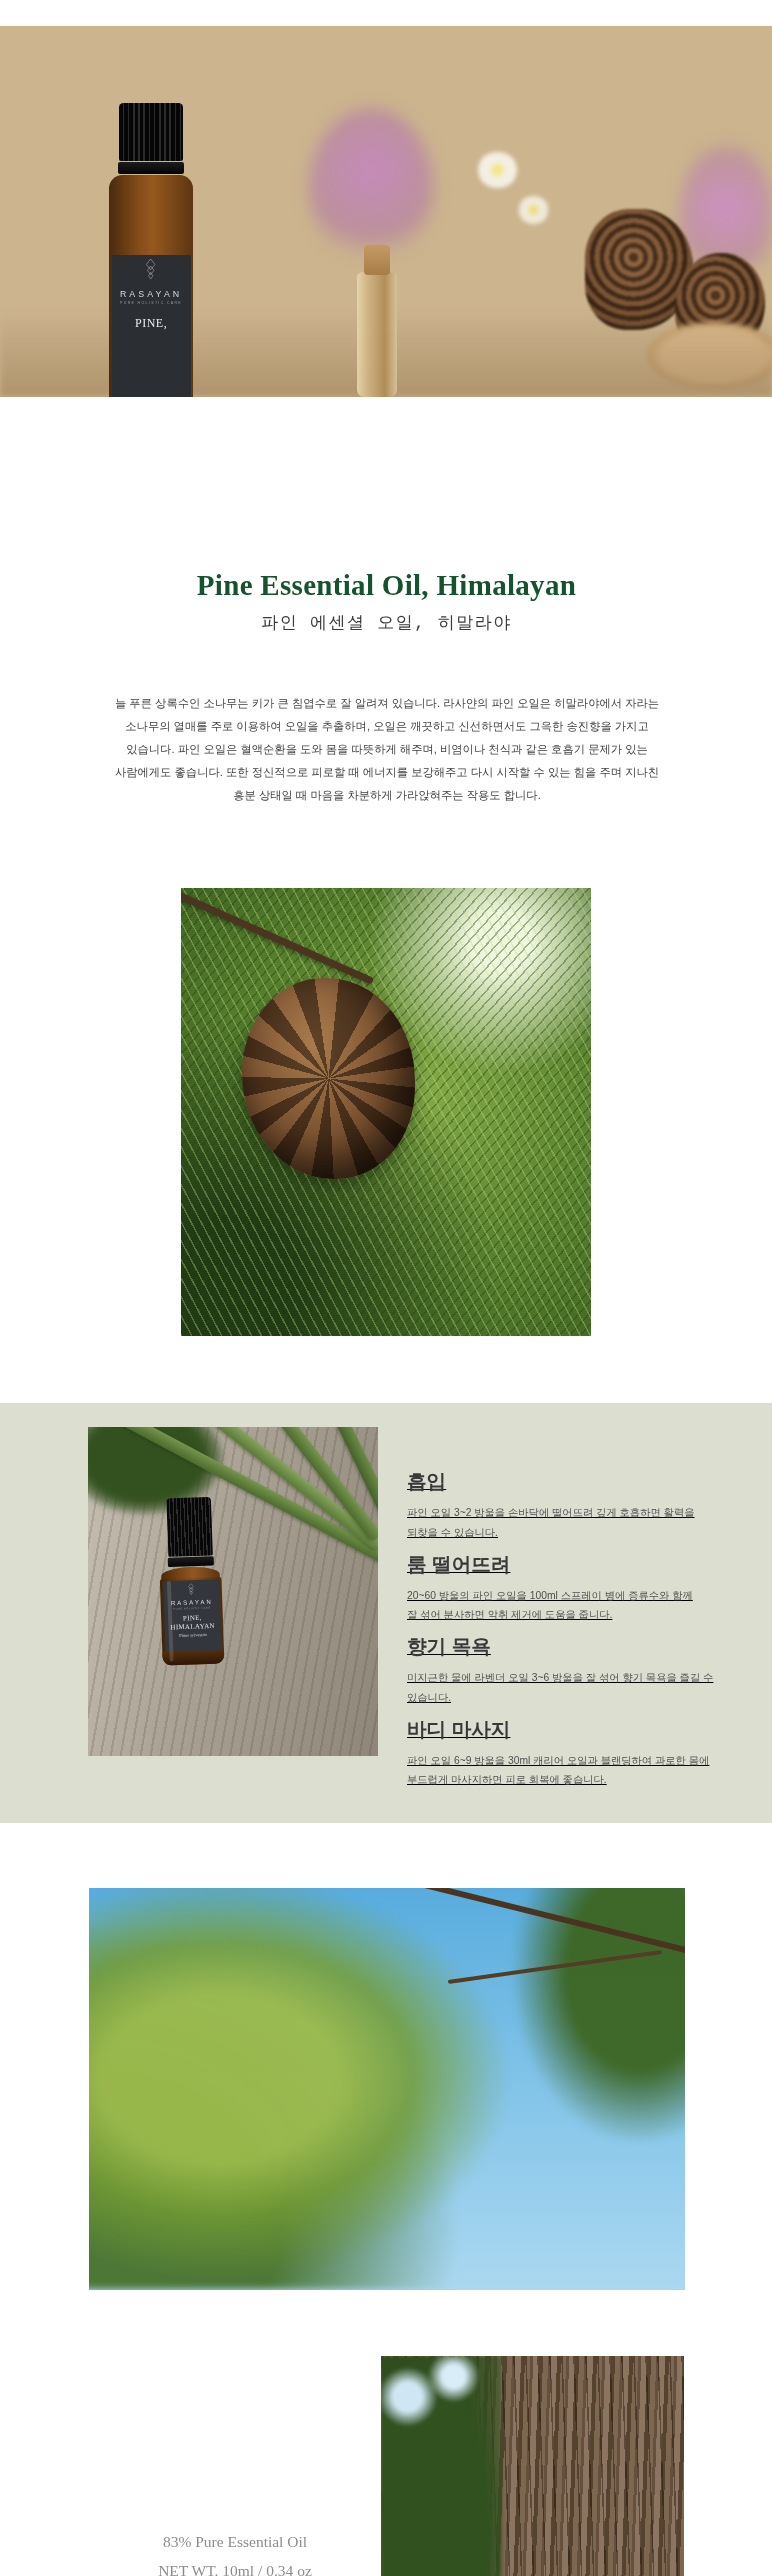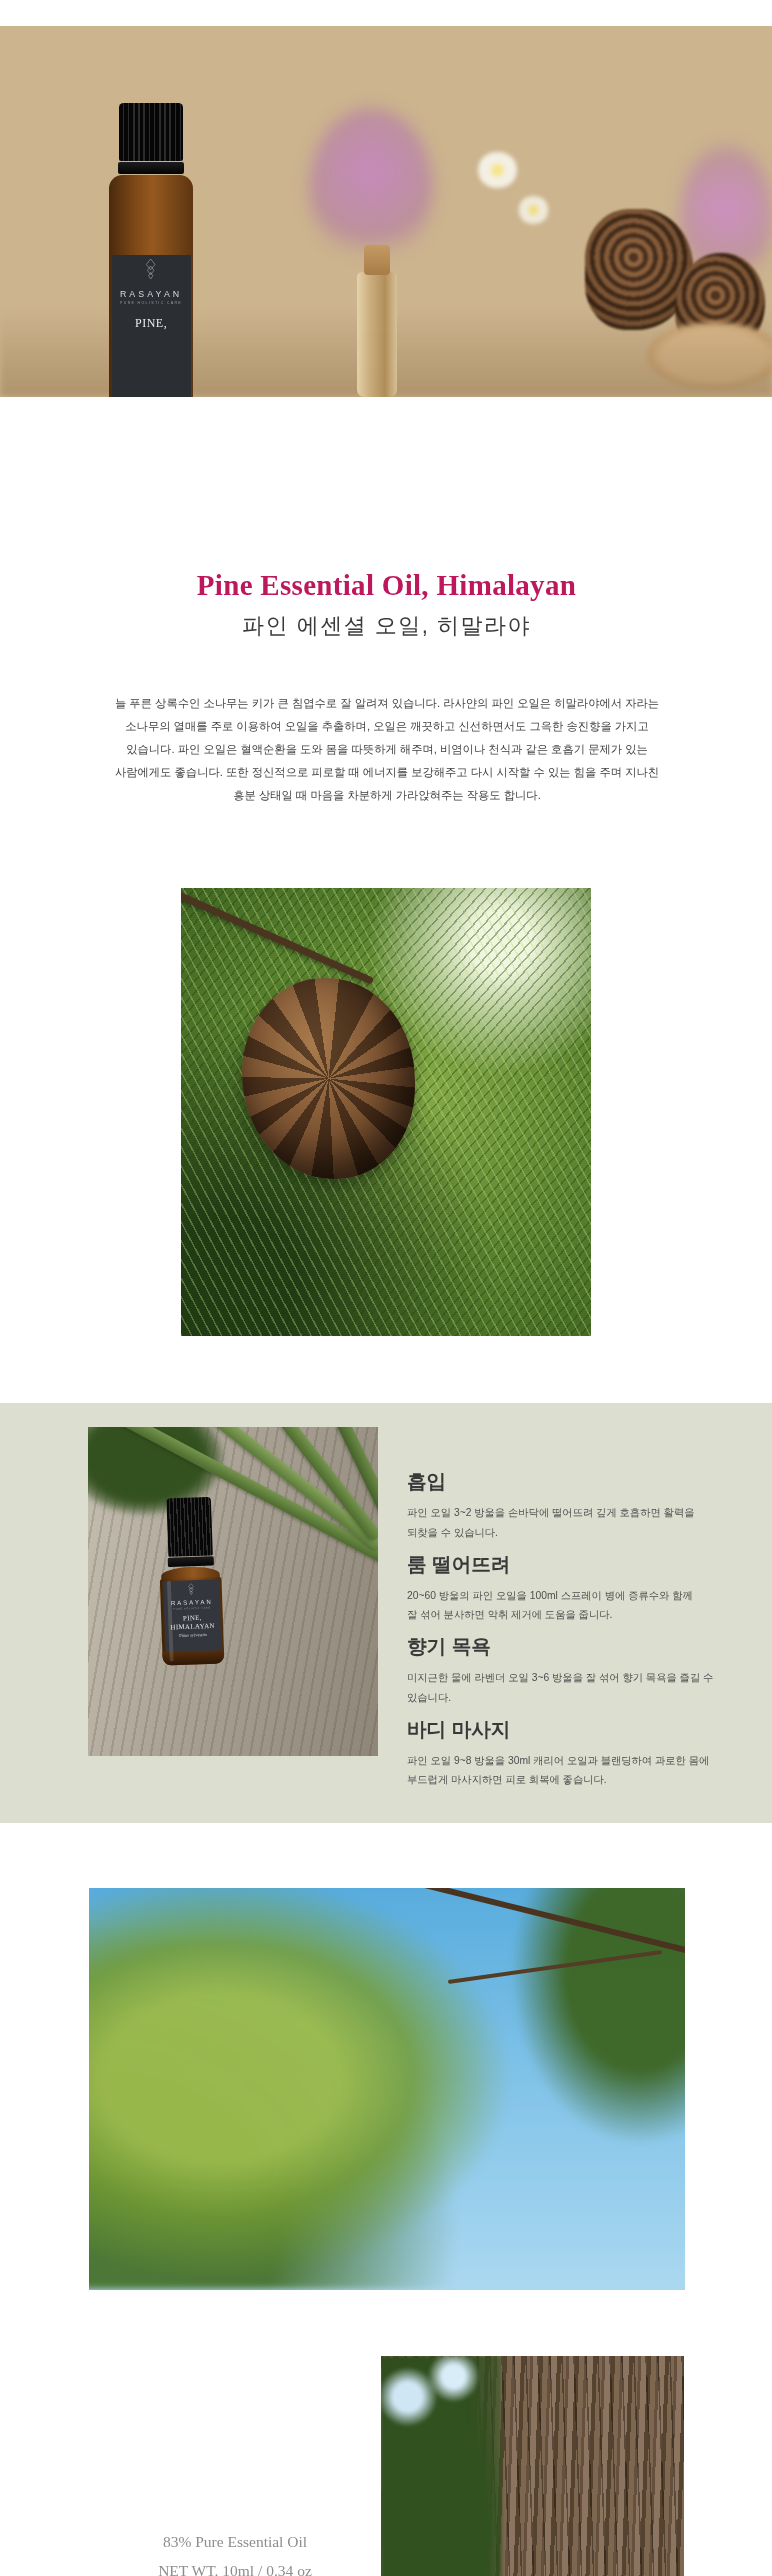--- a/index.html
+++ b/index.html
@@ -75,23 +75,23 @@
   .bh-label .lbl-brand{font-size:8.8px;letter-spacing:3.1px;margin-top:6.2px;}
   .bh-label .lbl-sub{font-size:3.6px;letter-spacing:1.3px;margin-top:2.1px;}
   .bh-label .lbl-name{font-size:12px;margin-top:13.4px;}
 
   
   .scale-leaves{transform:scale(0.78) rotate(-2deg);transform-origin:top left;}
 
   
   .title-wrap{top:569px;left:0;width:773px;text-align:center;}
   .title-en{margin:0;font-family:"Liberation Serif","DejaVu Serif",serif;font-weight:bold;
-      font-size:29px;letter-spacing:0.3px;color:#be185d;}
-  .title-ko{margin:9.3px 0 0 0;font-family:Liberation Sans, sans-serif;
-      font-size:22px;letter-spacing:1.5px;color:#3a3a3a;font-weight:normal;}
+      font-size:29px;letter-spacing:0.3px;color:#14532d;}
+  .title-ko{margin:9.3px 0 0 0;font-family:Liberation Mono, monospace;
+      font-size:17px;letter-spacing:1.5px;color:#3a3a3a;font-weight:normal;}
 
   
   .intro{top:692px;left:88px;width:598px;text-align:center;white-space:pre-line;
       font-size:11.3px;line-height:23px;color:#414141;}
 
   
   .photo-cone{top:888px;left:181px;width:410px;height:448px;}
   .cone-bg{background:
       radial-gradient(circle at 78% 12%, #eef6dd 0 6%, rgba(238,246,221,0) 26%),
       radial-gradient(circle at 12% 88%, #203a14 0 12%, rgba(32,58,20,0) 50%),
@@ -115,21 +115,21 @@
       linear-gradient(105deg,#c6c0b3 0%, #a9a194 45%, #8e8678 100%);}
   .blade{position:absolute;height:13.4px;border-radius:6.2px;
       background:linear-gradient(180deg,#76954e,#4c6b2e);box-shadow:0 1.5px 3.1px rgba(30,40,15,.35);}
   .bl1{left:-31px;top:46px;width:361px;transform:rotate(28deg);}
   .bl2{left:-20.6px;top:5.2px;width:350px;transform:rotate(38deg);background:linear-gradient(180deg,#86a35c,#5a7a38);}
   .bl3{left:31px;top:-20.6px;width:319px;transform:rotate(52deg);}
   .bl4{left:108px;top:-15.5px;width:289px;transform:rotate(64deg);background:linear-gradient(180deg,#6d8c46,#44612a);}
   .leafdark{position:absolute;left:-20.6px;top:-26px;width:155px;height:113px;border-radius:50%;
       background:radial-gradient(ellipse, #33511f 0 55%, rgba(51,81,31,0) 80%);filter:blur(3.1px);}
   .usage-col{position:absolute;left:407px;top:65px;width:330px;}
-  .usage-block{margin:0 0 8.2px 0;}
+  .usage-block{margin:0 0 8.2px 0;text-decoration:underline;}
   .usage-h{margin:0 0 8.2px 0;font-size:19.6px;font-weight:bold;color:#393939;}
   .usage-p{margin:0;font-size:10.3px;line-height:19.6px;color:#4e4e4e;white-space:pre-line;}
 
   
   .photo-trees{top:1888px;left:89px;width:596px;height:402px;}
   .trees-sky{background:linear-gradient(180deg,#58acdd 0%,#7fc2e8 45%,#abd8f0 100%);}
   .trees-canopy{position:absolute;left:-31px;top:-20.6px;width:464px;height:422px;filter:blur(3.6px);
       background:
        radial-gradient(ellipse at 35% 50%, rgba(156,186,76,.95) 0 28%, rgba(116,156,52,.85) 45%, rgba(116,156,52,0) 68%),
        radial-gradient(ellipse at 10% 85%, rgba(66,108,34,.9) 0 30%, rgba(66,108,34,0) 60%);}
@@ -263,21 +263,21 @@
         <p class="usage-p">20~60 방울의 파인 오일을 100ml 스프레이 병에 증류수와 함께
 잘 섞어 분사하면 악취 제거에 도움을 줍니다.</p>
       </div>
       <div class="usage-block">
         <h3 class="usage-h">향기 목욕</h3>
         <p class="usage-p">미지근한 물에 라벤더 오일 3~6 방울을 잘 섞어 향기 목욕을 즐길 수
 있습니다.</p>
       </div>
       <div class="usage-block">
         <h3 class="usage-h">바디 마사지</h3>
-        <p class="usage-p">파인 오일 9~8 방울을 30ml 캐리어 오일과 블랜딩하여 과로한 몸에
+        <p class="usage-p">파인 오일 6~9 방울을 30ml 캐리어 오일과 블랜딩하여 과로한 몸에
 부드럽게 마사지하면 피로 회복에 좋습니다.</p>
       </div>
     </div>
   </div>
 
   <div class="photo photo-trees">
     <div class="layer trees-sky"></div>
     <div class="trees-canopy"></div>
     <div class="trees-right"></div>
     <div class="trees-branch"></div>

